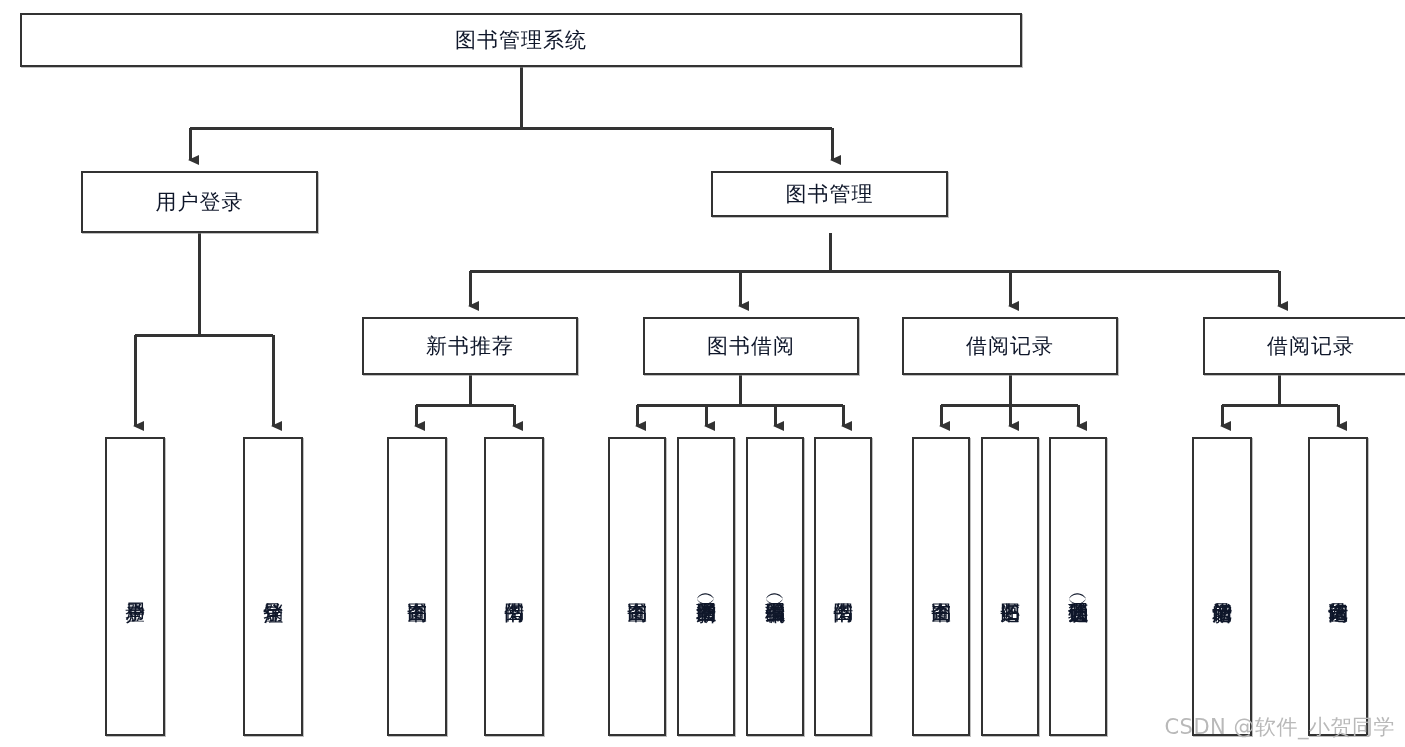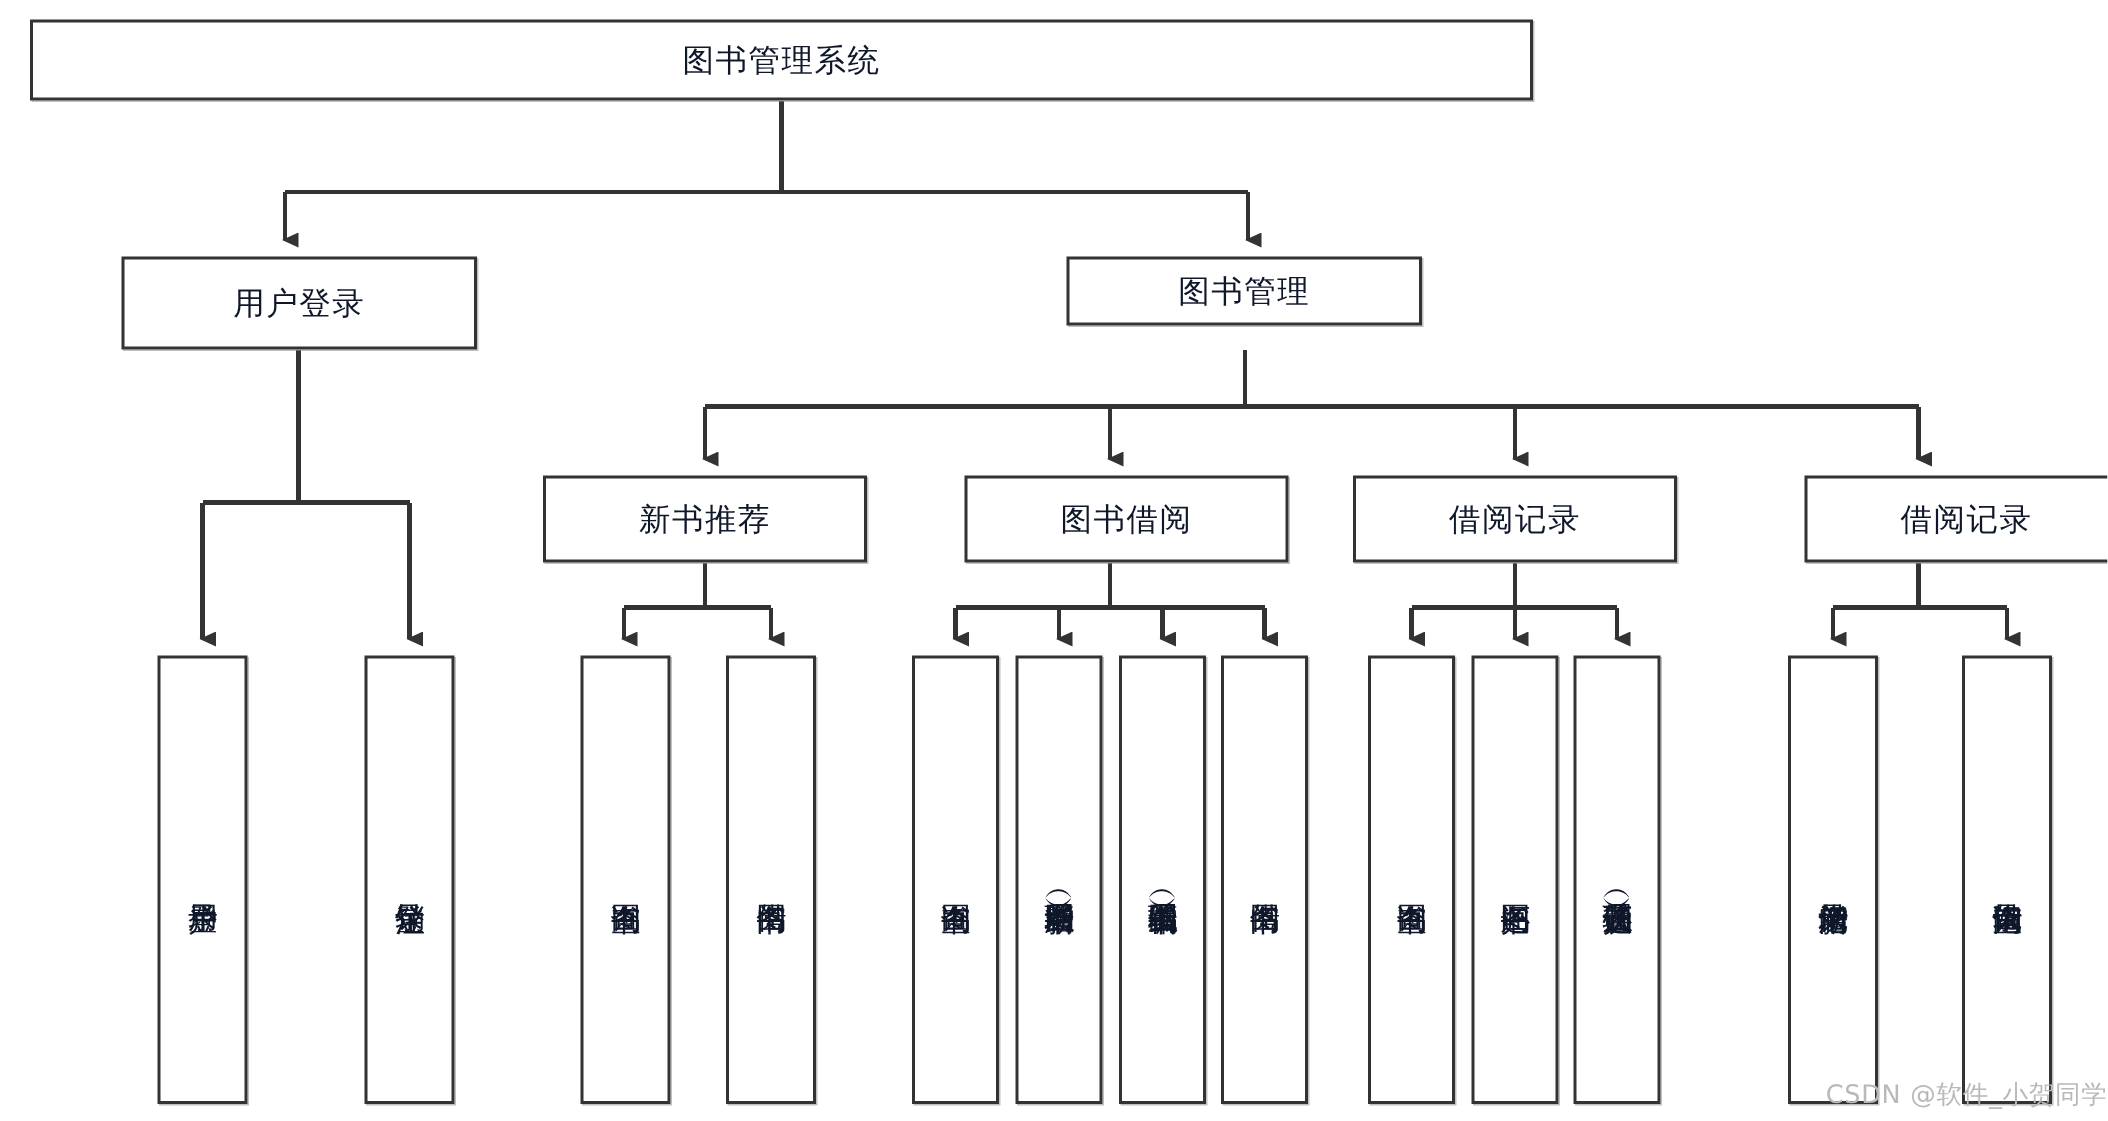--- a/index.html
+++ b/index.html
@@ -47,23 +47,23 @@
   
   #wires{
     position:absolute;
     left:0;top:0;
     width:1405px;height:747px;
     pointer-events:none;
   }
   
   #watermark{
     position:absolute;
-    right:0;
+    right:10px;
     bottom:6px;
-    font-size:17px;
+    font-size:21px;
     color:#b9b9b9;
     letter-spacing:.5px;
     white-space:nowrap;
     user-select:none;
   }
 </style>
 </head>
 <body>
 
 <div id="canvas">

